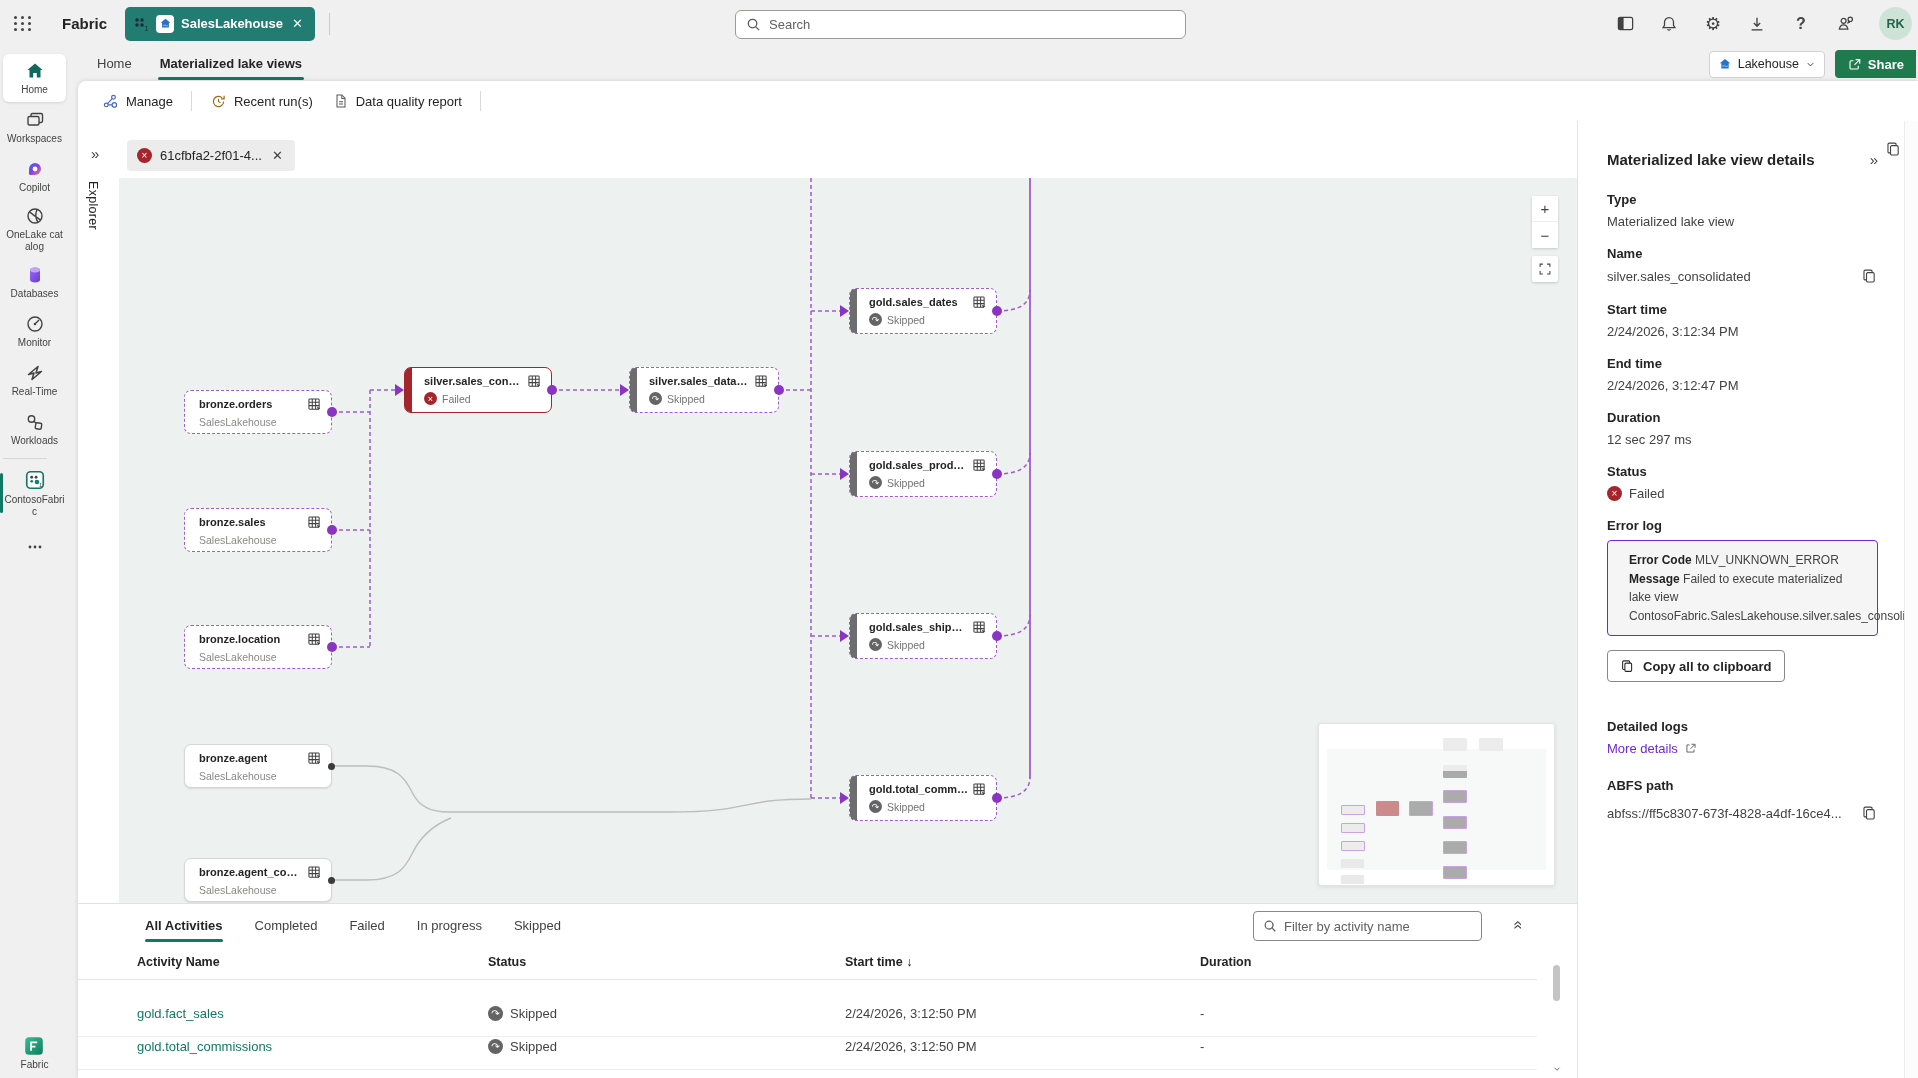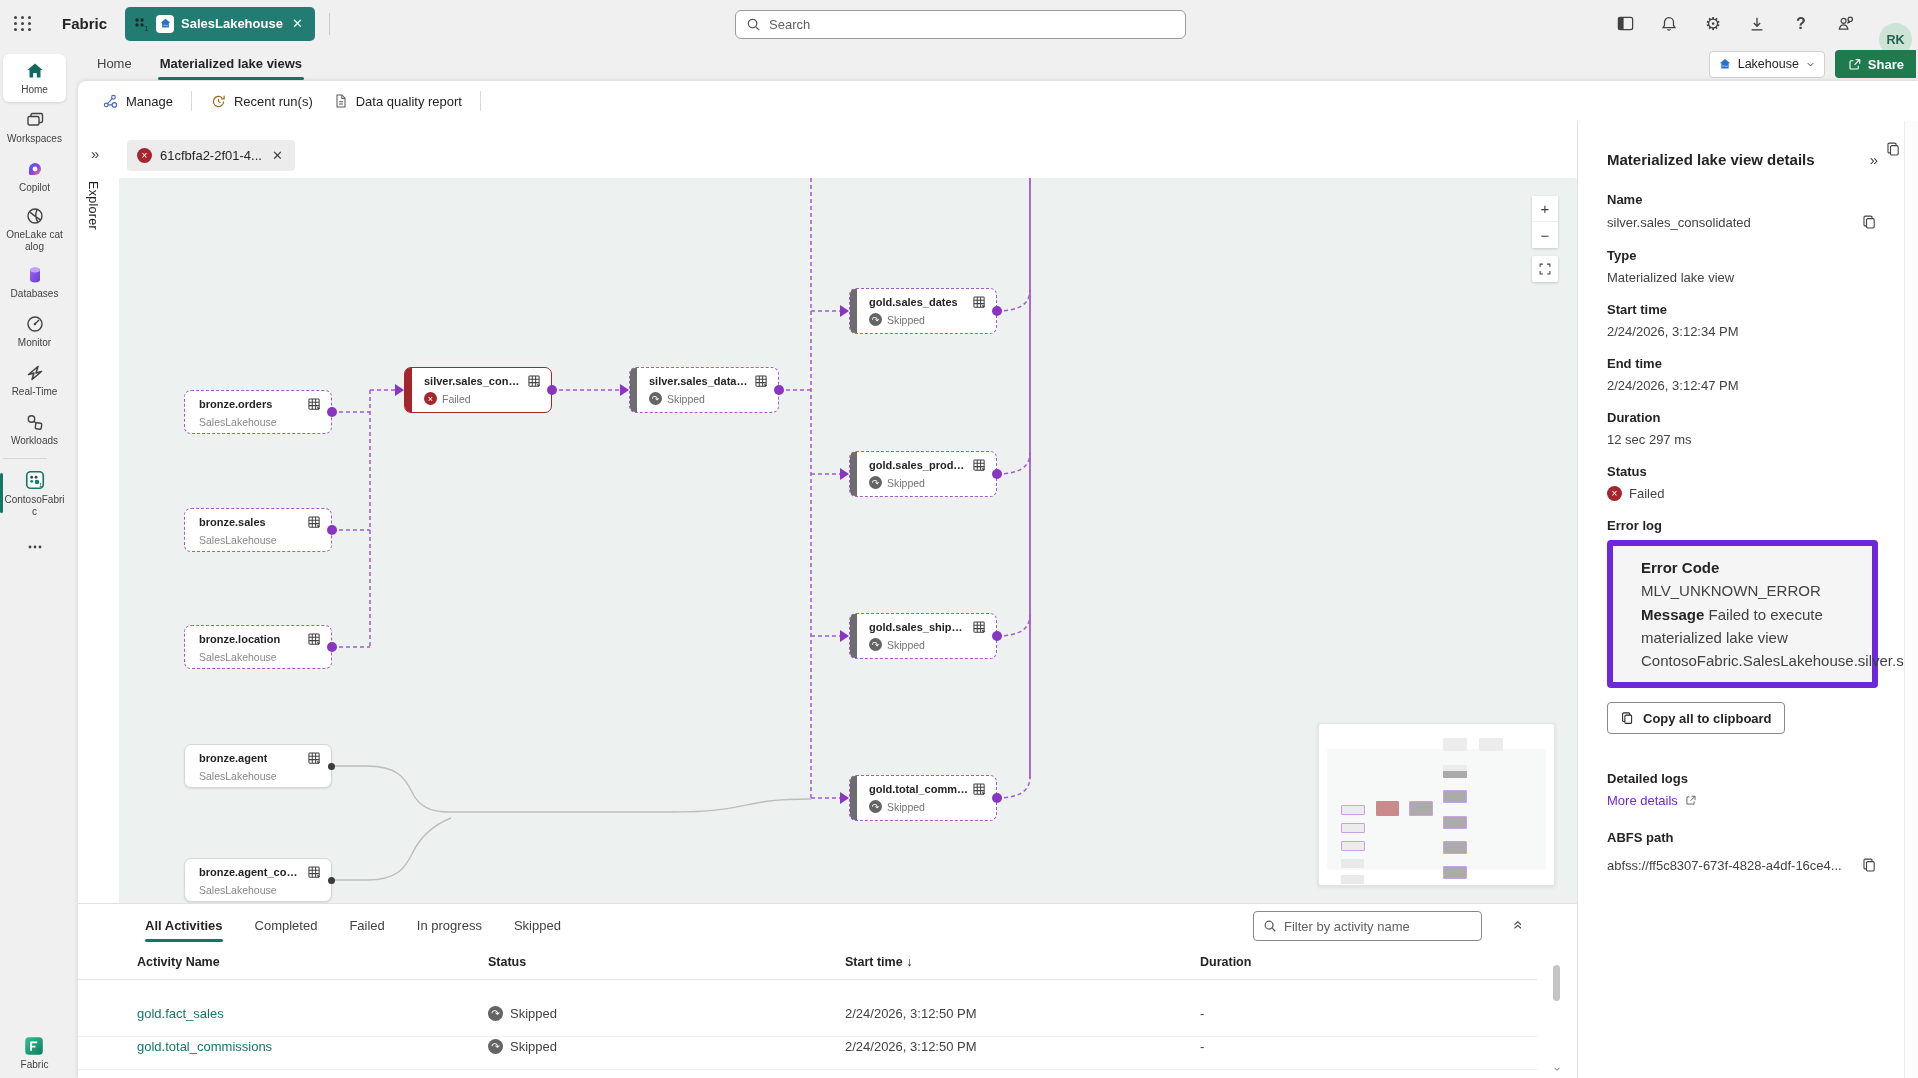--- a/index.html
+++ b/index.html
@@ -16,21 +16,21 @@
   .wtab .label{font-size:13px;font-weight:600;}
   .wtab .x{font-size:13px;color:#eafaf7;cursor:pointer;padding:0 2px;}
   .chip-ico{width:18px;height:18px;border-radius:4px;background:#fff;display:flex;align-items:center;justify-content:center;}
   .tb-divider{width:1px;height:22px;background:#cccccc;margin-left:14px;}
   .search{position:absolute;left:735px;top:10px;width:451px;height:29px;background:#fff;border:1px solid #9a9a98;border-radius:6px;display:flex;align-items:center;padding:0 10px;gap:8px;}
   .search .ph{font-size:13px;color:#616161;}
   .top-icons{position:absolute;right:56px;top:0;height:47px;display:flex;align-items:center;gap:10px;}
   .tico{width:34px;height:34px;display:flex;align-items:center;justify-content:center;border-radius:4px;cursor:pointer;color:#424242;}
   .gear-glyph{font-size:18px;line-height:1;}
   .help-glyph{font-size:16px;font-weight:bold;color:#424242;}
-  .avatar{position:absolute;right:6px;top:23px;width:33px;height:33px;border-radius:50%;background:#cde3d6;color:#20654b;
+  .avatar{position:absolute;right:6px;top:7px;width:33px;height:33px;border-radius:50%;background:#cde3d6;color:#20654b;
     display:flex;align-items:center;justify-content:center;font-size:12.5px;font-weight:bold;cursor:pointer;}
   
   .rail{position:absolute;left:0;top:47px;bottom:0;width:69px;background:#f0f0f0;display:flex;flex-direction:column;align-items:center;padding-top:6px;}
   .rail-item{width:63px;min-height:48px;margin:1px 0;display:flex;flex-direction:column;align-items:center;justify-content:center;
     border-radius:6px;cursor:pointer;padding:5px 1px;position:relative;}
   .rail-item .lbl{font-size:10px;color:#424242;margin-top:3px;text-align:center;line-height:1.15;word-break:break-all;}
   .rail-item.active{background:#fff;box-shadow:0 1px 3px rgba(0,0,0,.12);}
   .rail-item.current::before{content:"";position:absolute;left:-3px;top:9px;bottom:9px;width:3px;border-radius:2px;background:#117865;}
   .rail-sep{width:44px;height:1px;background:#d6d6d6;margin:5px 0;}
   .rail-bottom{margin-top:auto;margin-bottom:8px;display:flex;flex-direction:column;align-items:center;}
@@ -98,21 +98,21 @@
   .details{grid-column:3;grid-row:2/5;border-left:1px solid #e3e3e3;position:relative;padding:30px 40px 0 29px;overflow:hidden;}
   .dscroll{position:absolute;right:0;top:0;bottom:0;width:14px;background:#fcfcfc;border-left:1px solid #ededed;}
   .dtitle-row{display:flex;align-items:center;justify-content:space-between;margin-bottom:24px;}
   .dtitle{font-size:15px;font-weight:bold;color:#242424;}
   .dcollapse{font-size:15px;color:#424242;cursor:pointer;}
   .dfield{margin-bottom:17px;}
   .dlabel{font-size:13px;font-weight:bold;color:#242424;margin-bottom:7px;}
   .dvalrow{display:flex;align-items:center;justify-content:space-between;gap:8px;}
   .dvalue{font-size:13px;color:#424242;}
   .copy-btn{color:#424242;cursor:pointer;flex:none;}
-  .errbox{background:#f5f5f5;border:6px solid #6d28d9;border-radius:4px;padding:10px 28px;font-size:15px;color:#424242;line-height:1.55;margin-bottom:14px;}
+  .errbox{background:#f5f5f5;border:1px solid #6d28d9;border-radius:4px;padding:10px 21px;font-size:12px;color:#424242;line-height:1.55;margin-bottom:14px;}
   .errbox b{color:#242424;}
   .copyall{height:32px;border:1px solid #8a8886;border-radius:4px;background:#fff;display:inline-flex;align-items:center;gap:8px;
     padding:0 12px;font-size:13px;font-weight:600;color:#242424;cursor:pointer;margin-bottom:20px;}
   .morelink{display:flex;align-items:center;gap:6px;font-size:13px;color:#6d28d9;cursor:pointer;}
   
   .bottom{grid-column:1/3;grid-row:4;border-top:1px solid #e1e1e1;position:relative;background:#fff;}
   .btabs{display:flex;align-items:center;height:42px;padding-left:67px;gap:32px;}
   .btab{font-size:13px;color:#424242;cursor:pointer;position:relative;}
   .btab.active{font-weight:bold;color:#242424;}
   .btab.active::after{content:"";position:absolute;left:0;right:0;bottom:-9px;height:3px;border-radius:2px;background:#117865;}
@@ -694,36 +694,36 @@
   </div>
 
   <div class="details">
     <div class="dscroll"></div>
     <div class="dtitle-row">
       <span class="dtitle">Materialized lake view details</span>
       <span class="dcollapse">»</span>
     </div>
     <div id="detail-fields">
         <div class="dfield">
+          <div class="dlabel">Type</div>
+          <div class="dvalue">Materialized lake view</div>
+        </div>
+        <div class="dfield">
           <div class="dlabel">Name</div>
           <div class="dvalrow">
             <span class="dvalue">silver.sales_consolidated</span>
             <span class="copy-btn">
               <svg width="17" height="17" viewBox="0 0 20 20" fill="none" stroke="currentColor" stroke-width="1.3">
                 <rect x="6.5" y="5.5" width="9" height="11" rx="1.5"></rect>
                 <path d="M13 5.5V4a1.5 1.5 0 0 0-1.5-1.5H5A1.5 1.5 0 0 0 3.5 4v8.5A1.5 1.5 0 0 0 5 14h1.5"></path>
               </svg>
             </span>
           </div>
         </div>
         <div class="dfield">
-          <div class="dlabel">Type</div>
-          <div class="dvalue">Materialized lake view</div>
-        </div>
-        <div class="dfield">
           <div class="dlabel">Start time</div>
           <div class="dvalue">2/24/2026, 3:12:34 PM</div>
         </div>
         <div class="dfield">
           <div class="dlabel">End time</div>
           <div class="dvalue">2/24/2026, 3:12:47 PM</div>
         </div>
         <div class="dfield">
           <div class="dlabel">Duration</div>
           <div class="dvalue">12 sec 297 ms</div>

